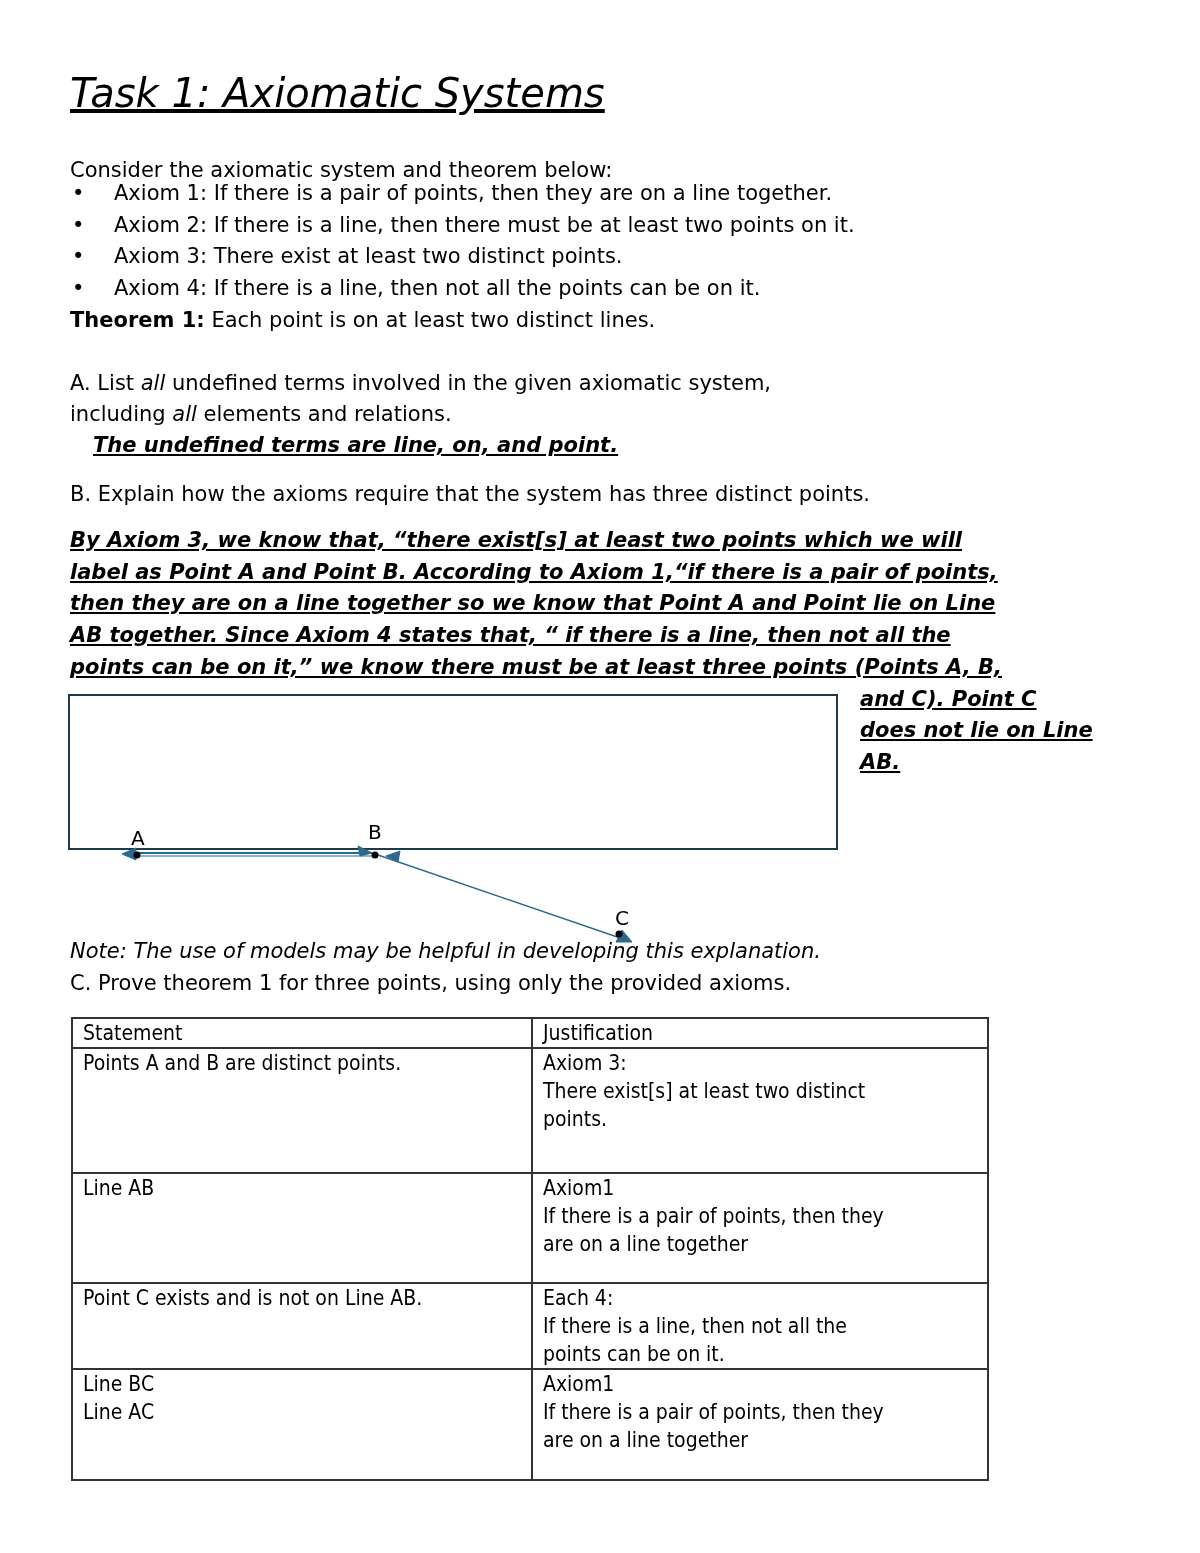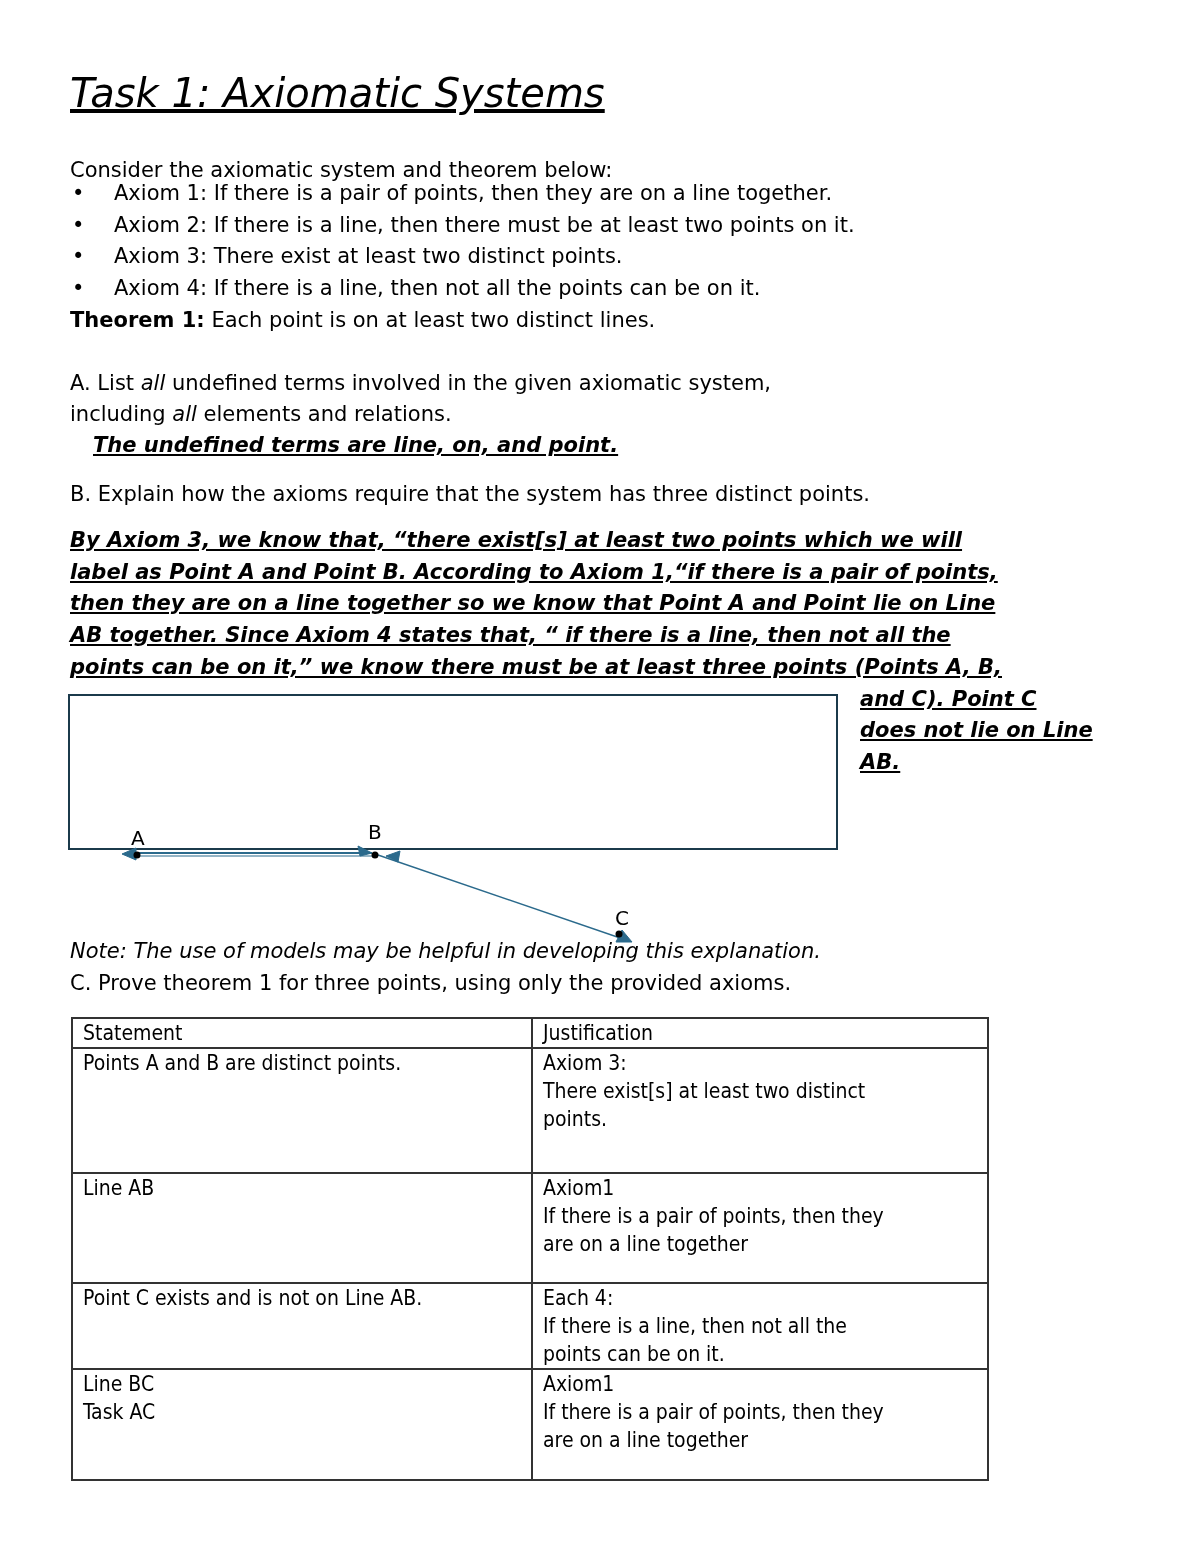--- a/index.html
+++ b/index.html
@@ -105,21 +105,21 @@
         </td>
     <td>
           <div>Each 4:</div>
           <div>If there is a line, then not all the</div>
           <div>points can be on it.</div>
         </td>
   </tr>
   <tr style="height:111px;">
     <td class="c1">
           <div>Line BC</div>
-          <div>Task AC</div>
+          <div>Line AC</div>
         </td>
     <td>
           <div>Axiom1</div>
           <div>If there is a pair of points, then they</div>
           <div>are on a line together</div>
         </td>
   </tr>
 </tbody>
   </table>
 

